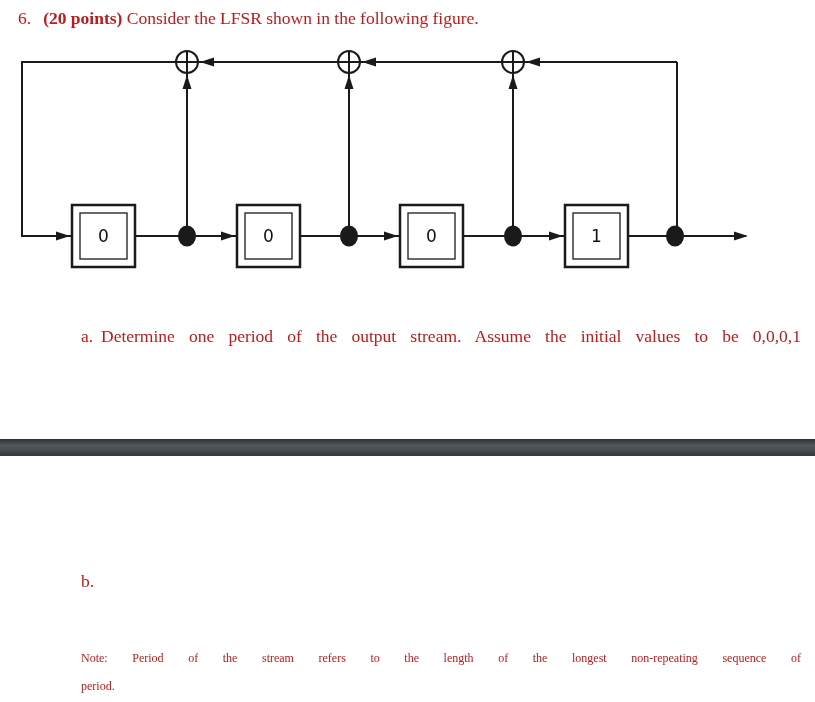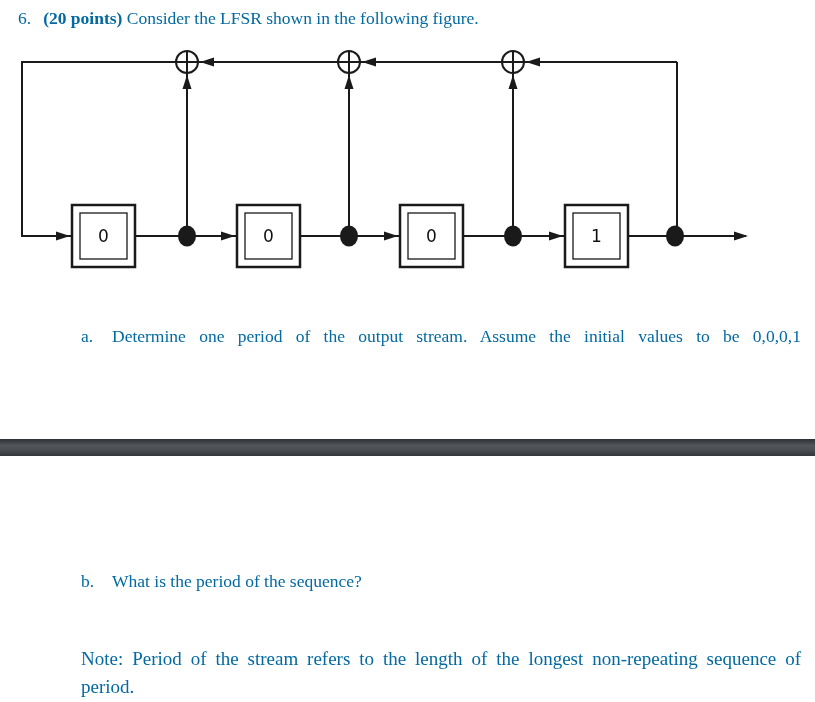--- a/index.html
+++ b/index.html
@@ -1,27 +1,27 @@
 <!DOCTYPE html>
 <html><head>
 <meta charset="utf-8">
 <style>
   html,body { margin:0; padding:0; background:#ffffff; }
   .page {
     position:relative; width:815px; height:702px; background:#ffffff;
-    font-family:"Liberation Serif", serif; color:#0369a1; overflow:hidden;
+    font-family:"Liberation Serif", serif; color:#b91c1c; overflow:hidden;
   }
   .title { position:absolute; left:18px; top:8px; font-size:17.5px; white-space:nowrap; }
   .title .num { display:inline-block; margin-right:12px; }
   .title .pts { font-weight:bold; }
   .fig { position:absolute; left:0; top:45px; }
   .item { position:absolute; font-size:17.5px; line-height:27.5px; }
   .item .label { position:absolute; left:0; top:0; }
-  .item .body { margin-left:31px; }
-  .block { position:absolute; font-size:19px; line-height:27.5px; }
+  .item .body { margin-left:20px; }
+  .block { position:absolute; font-size:12px; line-height:27.5px; }
   .jline { text-align:justify; text-align-last:justify; }
   #item-a { left:81px; top:323px; width:720px; }
   #item-b { left:81px; top:568px; }
   #note   { left:81px; top:645px; width:720px; }
   .divider {
     position:absolute; left:0; top:439px; width:815px; height:17px;
     background:linear-gradient(180deg,#2d3134 0%,#53575b 38%,#4b4f53 62%,#33373a 100%);
   }
   svg .wire { stroke:#1a1a1a; stroke-width:2; fill:none; }
   svg .boxo { stroke:#1a1a1a; stroke-width:2.5; fill:#ffffff; }
@@ -123,21 +123,20 @@
     <span class="label">a.</span>
     <div class="body">
       <div class="jline">Determine one period of the output stream. Assume the initial values to be 0,0,0,1</div>
     </div>
   </div>
 
   <div class="divider"></div>
 
   <div class="item" id="item-b">
     <span class="label">b.</span>
-    <div class="body">What is the period of the sequence?</div>
   </div>
 
   <div class="block" id="note">
     <div class="jline">Note: Period of the stream refers to the length of the longest non-repeating sequence of</div>
     <div>period.</div>
   </div>
 
 </div>
 
 </body></html>

